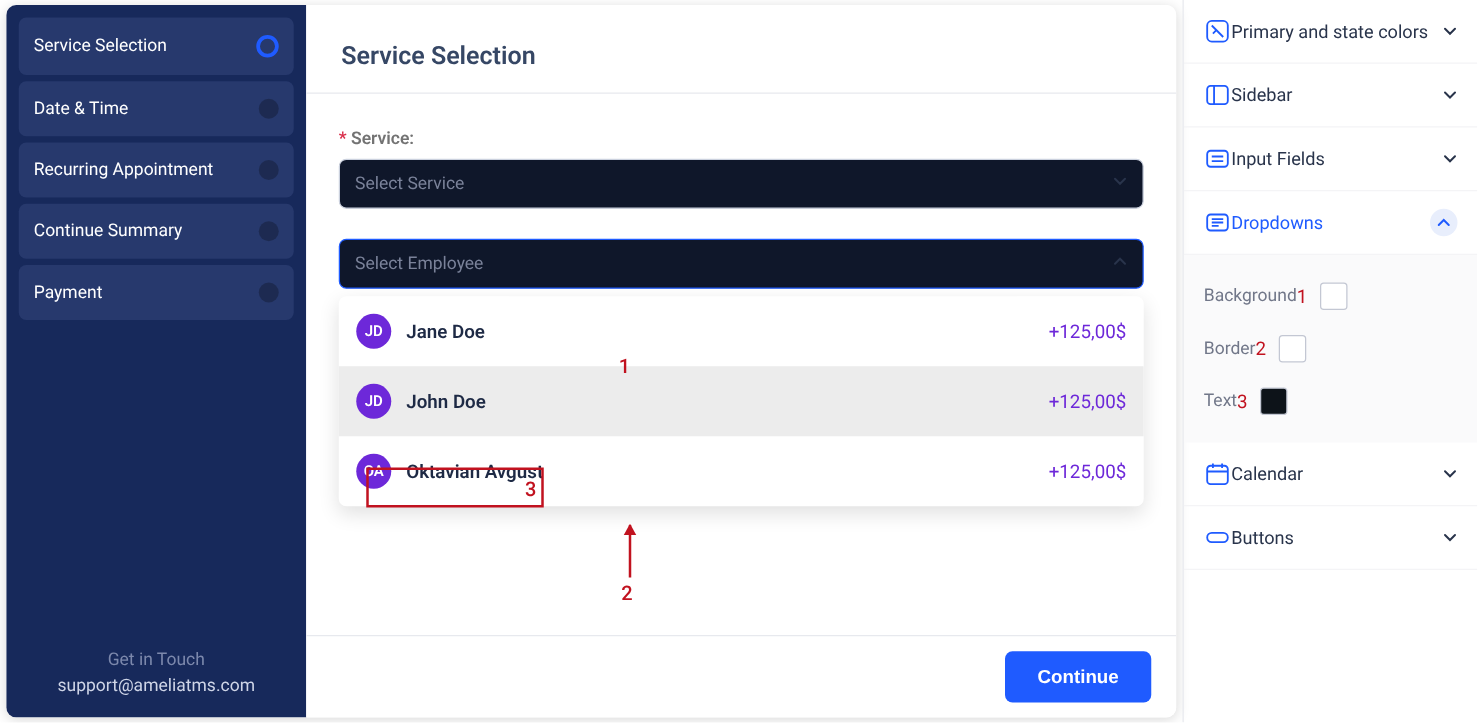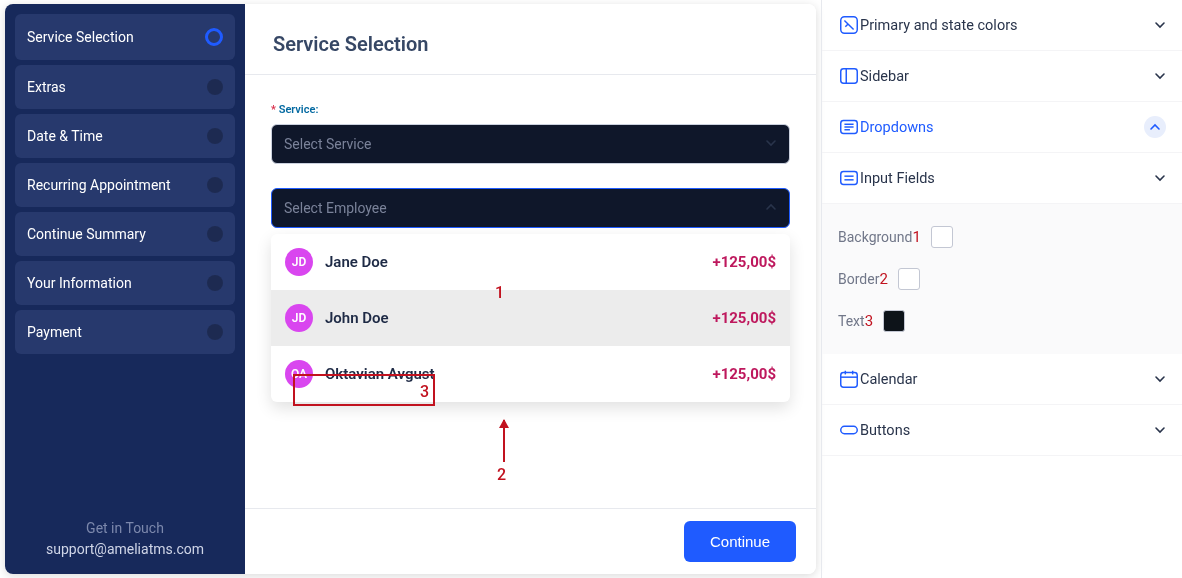--- a/index.html
+++ b/index.html
@@ -5,21 +5,21 @@
   * { box-sizing: border-box; margin: 0; padding: 0; }
   body {
     font-family: -apple-system, BlinkMacSystemFont, "Segoe UI", Roboto, Arial, sans-serif;
     background: #fff;
     width: 1182px;
     height: 578px;
     overflow: hidden;
   }
   .stage { display: flex; width: 1182px; height: 578px; }
   .booking-box {
-    width: 811px;
+    width: 936px;
     height: 570px;
     margin: 4px 5px 4px 5px;
     display: flex;
     box-shadow: 0 2px 10px rgba(0,0,0,0.15);
     border-radius: 8px;
     overflow: hidden;
   }
   .sidebar {
     width: 240px;
     background: #17295b;
@@ -65,21 +65,21 @@
     position: relative;
   }
   .main-header {
     padding: 28px 28px 18px 28px;
     color: #364765;
     font-size: 20px;
     font-weight: 600;
     border-bottom: 1px solid #e7e9ee;
   }
   .form-area { padding: 28px 26px 8px 26px; }
-  .field-label { font-size: 11px; color: #0369a1; font-weight:600; margin-bottom: 8px; }
+  .field-label { font-size: 14px; color: #737373; font-weight:600; margin-bottom: 8px; }
   .required::before { content: "* "; color: #d9304c; }
   .select-box {
     width: 100%;
     height: 40px;
     border: 1px solid #cbd1de;
     border-radius: 6px;
     display: flex;
     align-items: center;
     justify-content: space-between;
     padding: 0 12px;
@@ -107,40 +107,40 @@
     padding: 14px 14px;
     font-size: 15px;
     color: #1e2a45;
     gap: 12px;
     cursor: pointer;
     position: relative;
   }
   .emp-row.highlight { background: #ececec; }
   .avatar {
     width: 28px; height: 28px; border-radius: 50%;
-    background: #d946ef;
+    background: #6d28d9;
     color: #fff;
     font-size: 12px;
     font-weight: 600;
     display: flex; align-items:center; justify-content:center;
   }
   .emp-name { font-weight: 600; flex:1; }
-  .emp-price { margin-left:auto; color:#be185d; font-weight:700; }
+  .emp-price { margin-left:auto; color:#6d28d9; font-weight:400; }
   .main-footer {
     margin-top:auto;
     border-top: 1px solid #e7e9ee;
     padding: 12px 20px;
     display:flex;
     justify-content:flex-end;
   }
   .continue-btn {
     background: #1f5bff;
     color: #fff;
     font-size: 15px;
-    font-weight: 400;
+    font-weight: 700;
     border: none;
     border-radius: 6px;
     padding: 12px 26px;
     cursor: pointer;
   }
 
   
   .settings {
     flex: 1;
     border-left: 1px solid #e7e9ee;
@@ -191,37 +191,29 @@
 
 <div class="stage">
   <div class="booking-box">
 
     <div class="sidebar">
       <div class="step active">
         <span>Service Selection</span>
         <span class="dot"></span>
       </div>
       <div class="step">
-        <span>Extras</span>
-        <span class="dot"></span>
-      </div>
-      <div class="step">
         <span>Date &amp; Time</span>
         <span class="dot"></span>
       </div>
       <div class="step">
         <span>Recurring Appointment</span>
         <span class="dot"></span>
       </div>
       <div class="step">
         <span>Continue Summary</span>
-        <span class="dot"></span>
-      </div>
-      <div class="step">
-        <span>Your Information</span>
         <span class="dot"></span>
       </div>
       <div class="step">
         <span>Payment</span>
         <span class="dot"></span>
       </div>
 
       <div class="sidebar-footer">
         <div>Get in Touch</div>
         <div class="email">support@ameliatms.com</div>
@@ -305,48 +297,48 @@
             <line x1="9" y1="4" x2="9" y2="20"></line>
           </svg>
       </span>
       <span>Sidebar</span>
       <span class="expand">
         <svg width="12" height="12" viewBox="0 0 12 12">
             <path d="M2 4l4 4 4-4" stroke="#29344b" stroke-width="1.6" fill="none" stroke-linecap="round"></path>
           </svg>
       </span>
     </div>
+    <div class="acc-row">
+      <span class="acc-icon">
+        <svg viewBox="0 0 24 24">
+            <rect x="3" y="5" width="18" height="14" rx="3"></rect>
+            <line x1="7" y1="10" x2="17" y2="10"></line>
+            <line x1="7" y1="14" x2="17" y2="14"></line>
+          </svg>
+      </span>
+      <span>Input Fields</span>
+      <span class="expand">
+        <svg width="12" height="12" viewBox="0 0 12 12">
+            <path d="M2 4l4 4 4-4" stroke="#29344b" stroke-width="1.6" fill="none" stroke-linecap="round"></path>
+          </svg>
+      </span>
+    </div>
     <div class="acc-row open">
       <span class="acc-icon">
         <svg viewBox="0 0 24 24">
             <rect x="3" y="5" width="18" height="14" rx="3"></rect>
             <line x1="7" y1="9" x2="17" y2="9"></line>
             <line x1="7" y1="12" x2="17" y2="12"></line>
             <line x1="7" y1="15" x2="13" y2="15"></line>
           </svg>
       </span>
       <span>Dropdowns</span>
       <span class="expand">
         <svg width="12" height="12" viewBox="0 0 12 12">
             <path d="M2 8l4-4 4 4" stroke="#1f5bff" stroke-width="1.6" fill="none" stroke-linecap="round"></path>
-          </svg>
-      </span>
-    </div>
-    <div class="acc-row">
-      <span class="acc-icon">
-        <svg viewBox="0 0 24 24">
-            <rect x="3" y="5" width="18" height="14" rx="3"></rect>
-            <line x1="7" y1="10" x2="17" y2="10"></line>
-            <line x1="7" y1="14" x2="17" y2="14"></line>
-          </svg>
-      </span>
-      <span>Input Fields</span>
-      <span class="expand">
-        <svg width="12" height="12" viewBox="0 0 12 12">
-            <path d="M2 4l4 4 4-4" stroke="#29344b" stroke-width="1.6" fill="none" stroke-linecap="round"></path>
           </svg>
       </span>
     </div>
 
     <div class="color-props">
       <div class="color-prop">
         <span>Background</span>
         <span class="right">
           <span style="color:#c1121f;font-size:15px;">1</span>
           <span class="swatch"></span>

